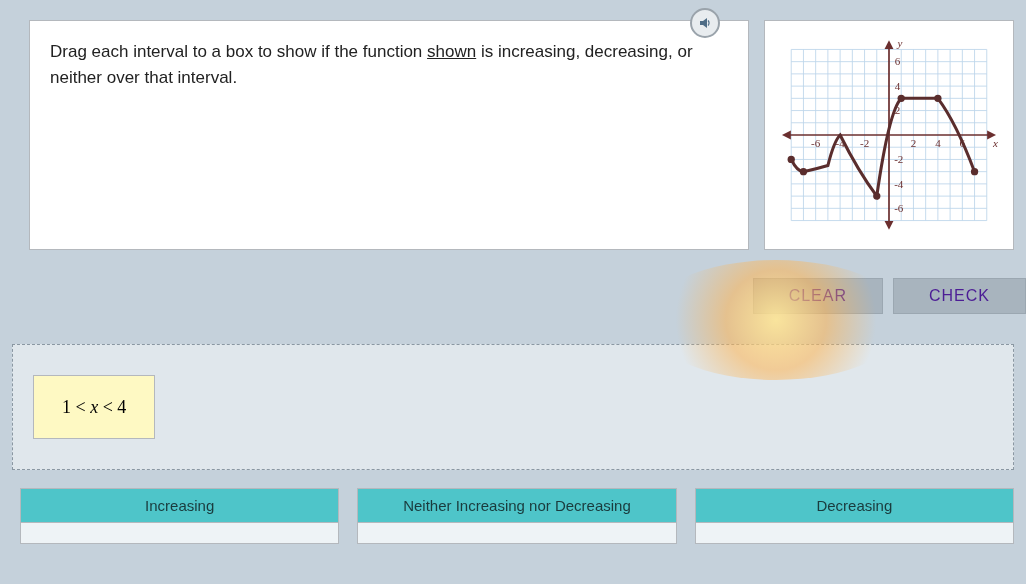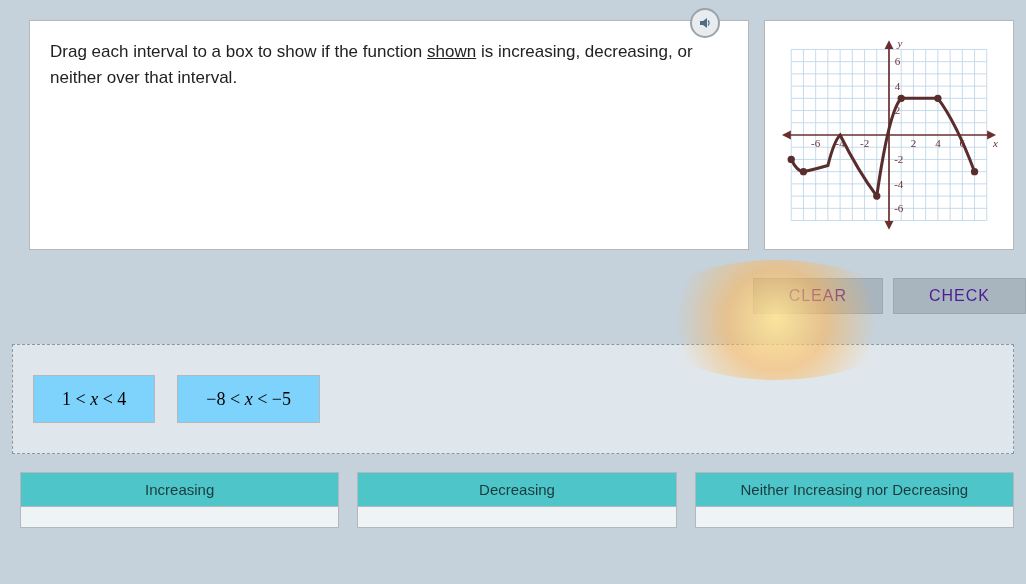--- a/index.html
+++ b/index.html
@@ -80,23 +80,23 @@
   }
   .tiles-zone {
     margin: 30px 12px 0 12px;
     border: 1px dashed #8a97a2;
     background: #e0e7ec;
     padding: 30px 20px;
     display: flex;
     gap: 22px;
   }
   .tile {
-    background: #7dd3fc;
-    border: 1px solid #b4b8bd;
-    height: 48px;
+    background: #fef9c3;
+    border: 1px solid #b4b8bd;
+    height: 64px;
     min-width: 110px;
     padding: 0 28px;
     display: flex;
     align-items: center;
     justify-content: center;
     font-size: 18px;
     font-family: "Times New Roman", serif;
     cursor: grab;
     white-space: nowrap;
   }
@@ -210,31 +210,28 @@
 
 <div class="btn-row">
   <div class="btn">CLEAR</div>
   <div class="btn">CHECK</div>
 </div>
 
 <div class="tiles-zone">
   <div class="tile">
       <span>1 &lt; <span class="itx">x</span> &lt; 4</span>
     </div>
-  <div class="tile">
-      <span>−8 &lt; <span class="itx">x</span> &lt; −5</span>
-    </div>
 </div>
 
 <div class="bins">
   <div class="bin">
     <div class="bin-header">Increasing</div>
     <div class="bin-body"></div>
   </div>
   <div class="bin">
+    <div class="bin-header">Neither Increasing nor Decreasing</div>
+    <div class="bin-body"></div>
+  </div>
+  <div class="bin">
     <div class="bin-header">Decreasing</div>
     <div class="bin-body"></div>
   </div>
-  <div class="bin">
-    <div class="bin-header">Neither Increasing nor Decreasing</div>
-    <div class="bin-body"></div>
-  </div>
 </div>
 
 </body></html>

